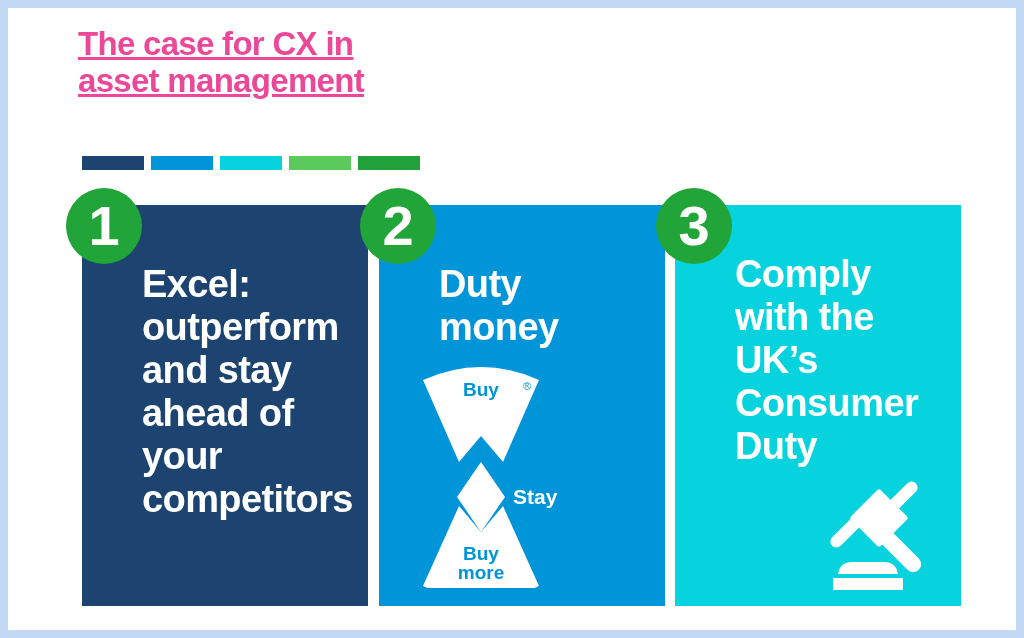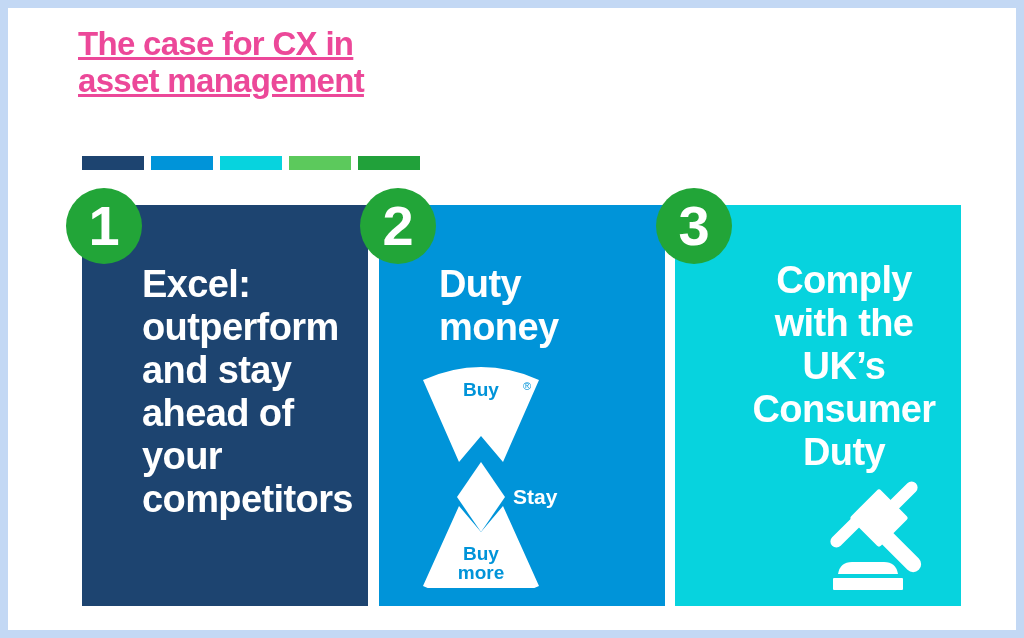--- a/index.html
+++ b/index.html
@@ -72,21 +72,21 @@
     top: 58px;
     right: 8px;
     color: #ffffff;
     font-weight: bold;
     font-size: 38px;
     line-height: 1.13;
     letter-spacing: -0.6px;
     white-space: pre-line;
     margin-left: 44px;
   }
-  .panel-3 .panel-heading { top: 54px; text-align: center; }
+  .panel-3 .panel-heading { top: 48px; }
 
   
   .badge {
     position: absolute;
     width: 76px;
     height: 76px;
     border-radius: 50%;
     background: #22a538;
     color: #ffffff;
     font-size: 56px;

